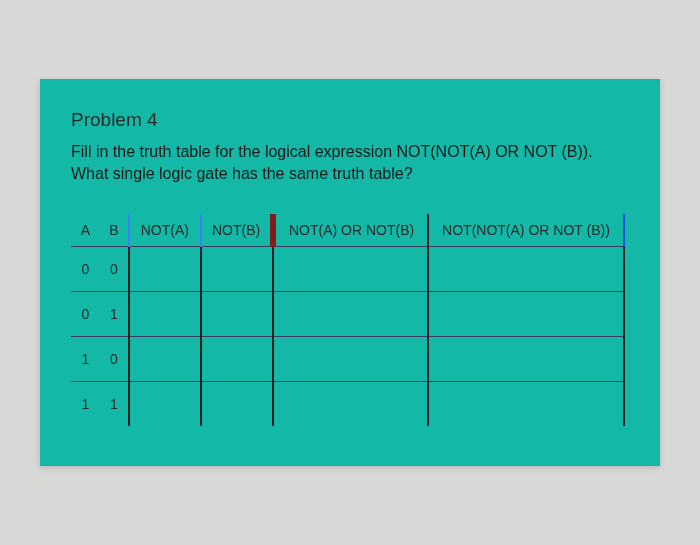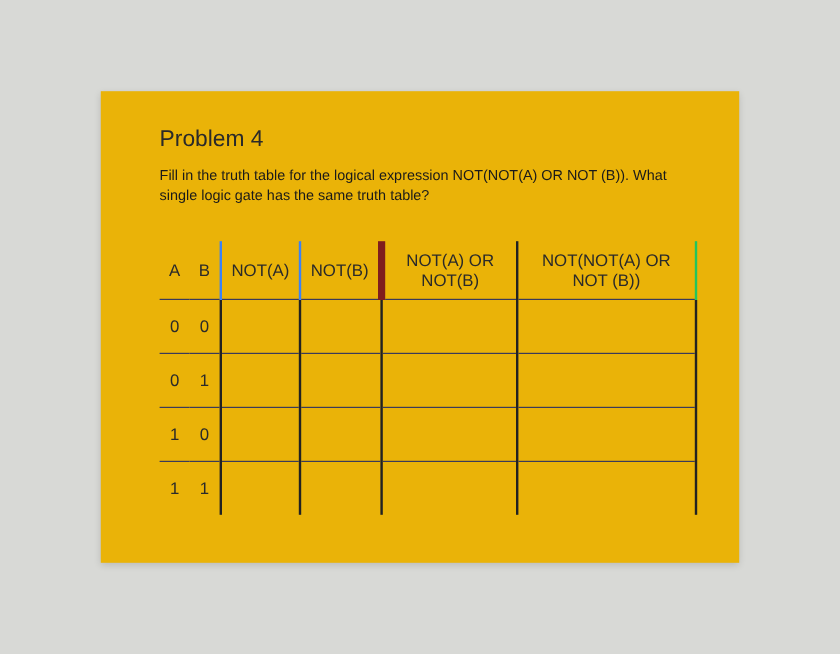--- a/index.html
+++ b/index.html
@@ -10,33 +10,33 @@
     body {
       width: 700px;
       height: 545px;
       background: #d8d9d6;
       font-family: Arial, Helvetica, sans-serif;
       display: flex;
       align-items: center;
       justify-content: center;
     }
     .page {
-      background: #eab308;
-      width: 532px;
-      padding: 30px 35px 40px 49px;
+      background: #14b8a6;
+      width: 620px;
+      padding: 30px 35px 40px 31px;
       box-shadow: 0 2px 6px rgba(0,0,0,0.15);
     }
     .problem-title {
       font-size: 19px;
       color: #2a2a2a;
       margin-bottom: 10px;
       font-weight: normal;
     }
     .problem-text {
-      font-size: 12px;
+      font-size: 16px;
       color: #1a1a1a;
       line-height: 1.35;
       margin-bottom: 30px;
     }
     .truth-table {
       border-collapse: collapse;
       width: 100%;
       font-size: 14px;
       color: #2a2a2a;
     }
@@ -61,21 +61,21 @@
       width: 70px;
       border-left: 2px solid #3b82f6;
     }
     .col-or {
       width: 150px;
       border-left: 6px solid #7f1d1d;
     }
     .col-notor {
       width: 190px;
       border-left: 2px solid #222;
-      border-right: 2px solid #22c55e;
+      border-right: 2px solid #1d4ed8;
     }
     .truth-table tbody td.col-nota,
     .truth-table tbody td.col-notb,
     .truth-table tbody td.col-or,
     .truth-table tbody td.col-notor {
       border-left: 2px solid #222;
     }
     .truth-table tbody td.col-notor {
       border-right: 2px solid #222;
     }

